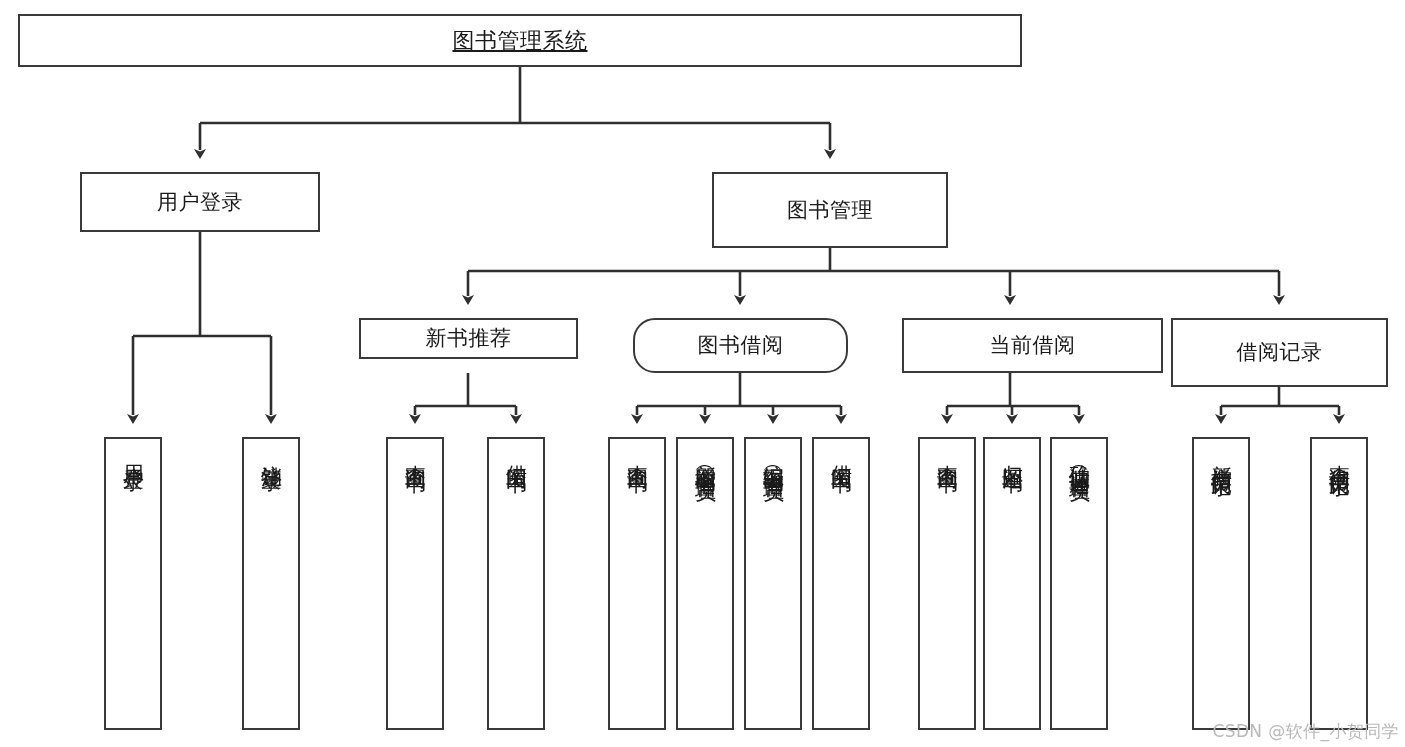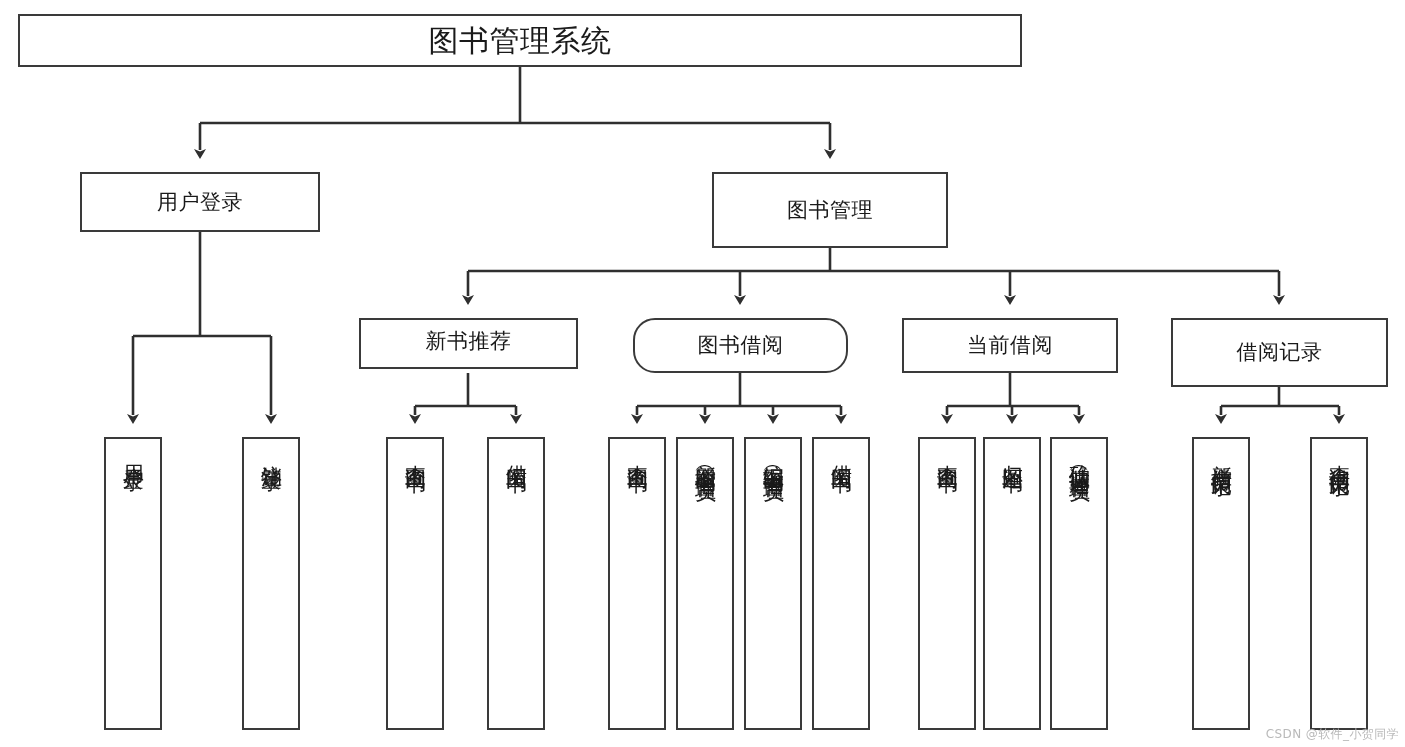--- a/index.html
+++ b/index.html
@@ -40,39 +40,40 @@
     display: block;
     line-height: 1.18;
     letter-spacing: 0.5px;
     white-space: pre-line;
   }
   .node.horizontal .label {
     writing-mode: horizontal-tb;
     font-size: 21px;
   }
   .node.root .label {
-    font-size: 30px;
+    font-size: 22px;
+    text-decoration: underline;
   }
   .node.vertical {
     align-items: flex-start;
     justify-content: center;
     padding-top: 9px;
   }
   .node.vertical .label {
     writing-mode: vertical-rl;
     text-orientation: upright;
     font-size: 21px;
     letter-spacing: 2.5px;
     line-height: 1;
   }
   .watermark {
     position: absolute;
     right: 6px;
     bottom: 4px;
-    font-size: 12px;
+    font-size: 17px;
     color: #b9b9b9;
     letter-spacing: 0.4px;
     white-space: nowrap;
   }
 </style>
 </head>
 <body>
 
 <div id="canvas">
 
@@ -130,27 +131,27 @@
     <span class="label">图书管理系统</span>
   </div>
 
   <div class="node horizontal" style="left:80px; top:172px; width:240px; height:60px;">
     <span class="label">用户登录</span>
   </div>
   <div class="node horizontal" style="left:712px; top:172px; width:236px; height:76px;">
     <span class="label">图书管理</span>
   </div>
 
-  <div class="node horizontal" style="left:359px; top:318px; width:219px; height:51px;font-family:Liberation Mono, monospace;">
+  <div class="node horizontal" style="left:359px; top:318px; width:219px; height:41px;">
     <span class="label">新书推荐</span>
   </div>
   <div class="node horizontal" style="left:633px; top:318px; width:215px; height:55px;border-radius:22px;">
     <span class="label">图书借阅</span>
   </div>
-  <div class="node horizontal" style="left:902px; top:318px; width:216px; height:55px;justify-content:center;">
+  <div class="node horizontal" style="left:902px; top:318px; width:261px; height:55px;justify-content:center;">
     <span class="label">当前借阅</span>
   </div>
   <div class="node horizontal" style="left:1171px; top:318px; width:217px; height:69px;">
     <span class="label">借阅记录</span>
   </div>
 
   <div class="node vertical" style="left:104px; top:437px; width:58px; height:293px;">
     <span class="label">用户登录</span>
   </div>
   <div class="node vertical" style="left:242px; top:437px; width:58px; height:293px;">

